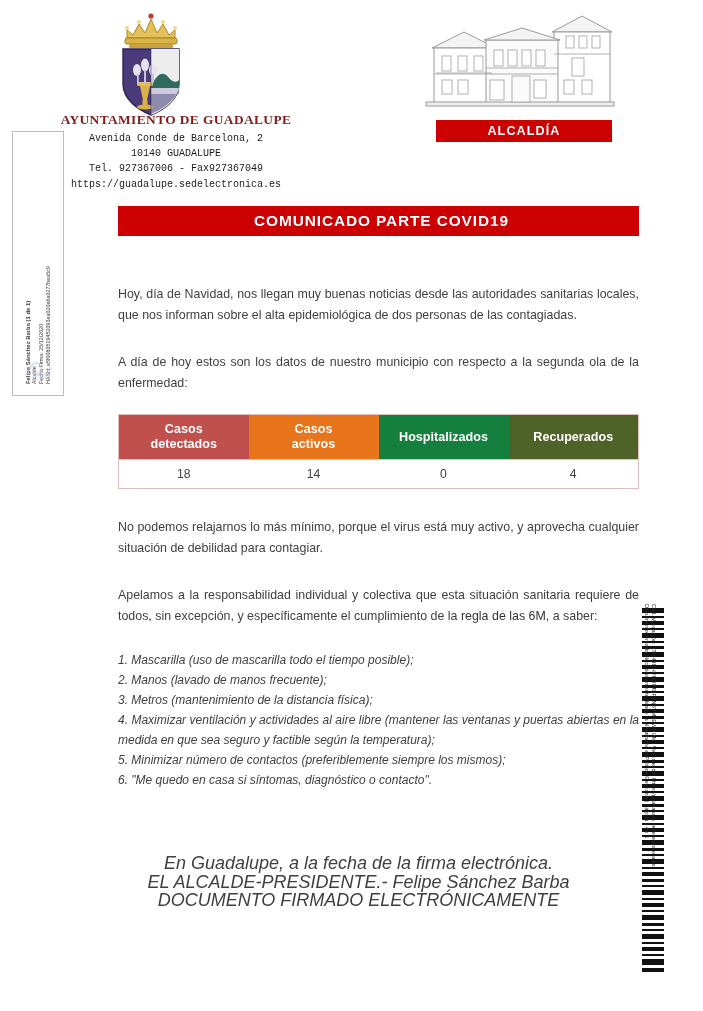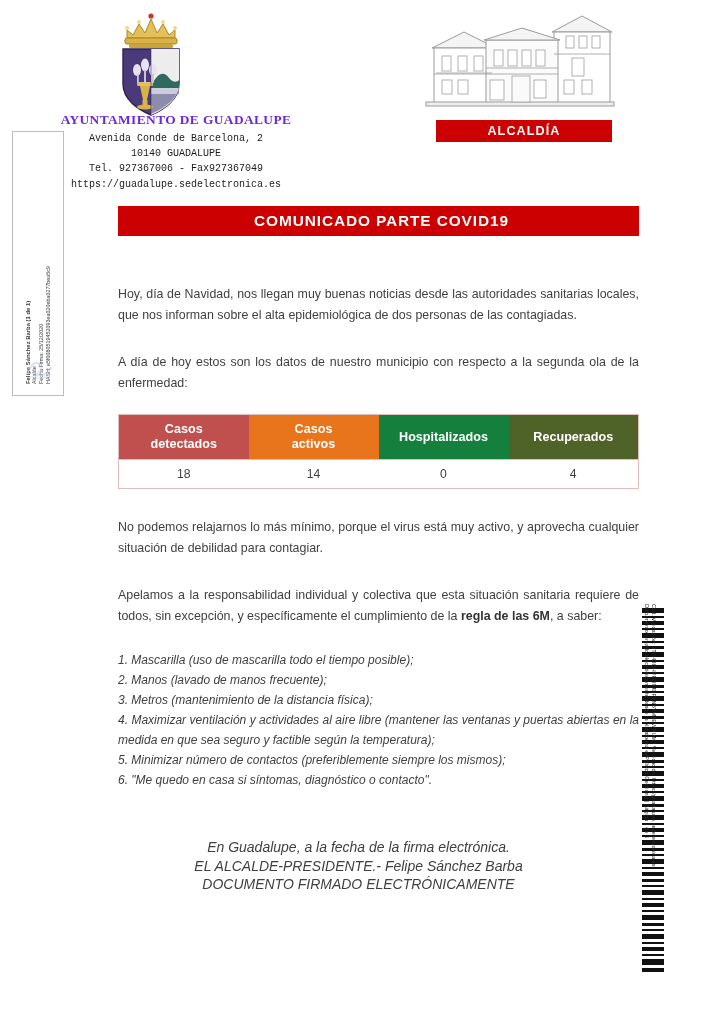--- a/index.html
+++ b/index.html
@@ -70,21 +70,21 @@
     left: 26px;
     top: 112px;
     width: 300px;
     text-align: center;
   }
   #muni-name {
     font-family: "Liberation Serif", serif;
     font-weight: bold;
     font-size: 13.4px;
     letter-spacing: .4px;
-    color: #6d28d9;
+    color: #7f1d1d;
     margin-bottom: 3px;
   }
   #muni-header .addr {
     font-family: Liberation Mono, monospace;
     font-size: 10px;
     line-height: 15.2px;
     color: #1b1b1b;
   }
 
   
@@ -127,21 +127,21 @@
     padding-left: 6px;
   }
 
   .para {
     font-size: 12.4px;
     line-height: 20.5px;
     text-align: justify;
     color: #3f3f3f;
     letter-spacing: .01px;
   }
-  .para b { font-weight: bold; color: #333; margin-top: 36px; }
+  .para b { font-weight: normal; color: #333; margin-top: 36px; }
 
   #para-intro  { margin-top: 48px; }
   #para-data   { margin-top: 27px; }
   #para-warn   { margin-top: 28px; }
   #para-appeal { margin-top: 27px; }
 
   
   #covid-table {
     margin-top: 21px;
     width: 100%;
@@ -175,24 +175,24 @@
     font-size: 12px;
     line-height: 20px;
     font-style: italic;
     text-align: justify;
     color: #3f3f3f;
   }
   #rules-list .rule { margin: 0; }
 
   
   #closing {
-    margin-top: 48px;
+    margin-top: 64px;
     text-align: center;
     font-style: italic;
-    font-size: 14px;
+    font-size: 18px;
     line-height: 18.5px;
     color: #3f3f3f;
     padding-right: 40px;
   }
 
   
   #barcode-strip {
     left: 640px;
     top: 604px;
     width: 44px;

